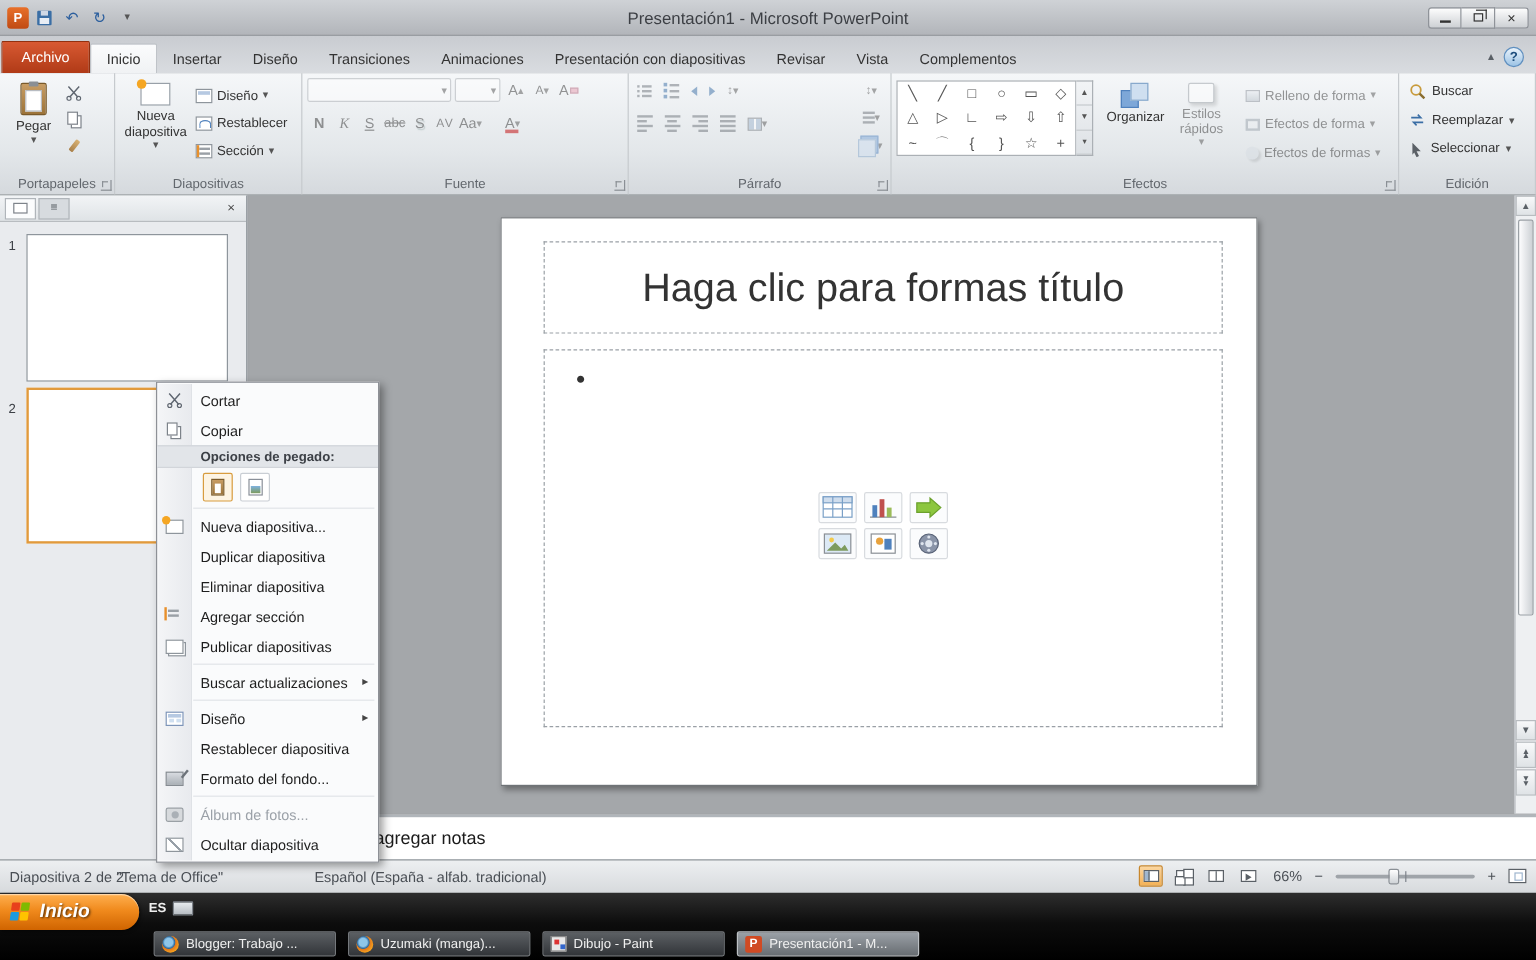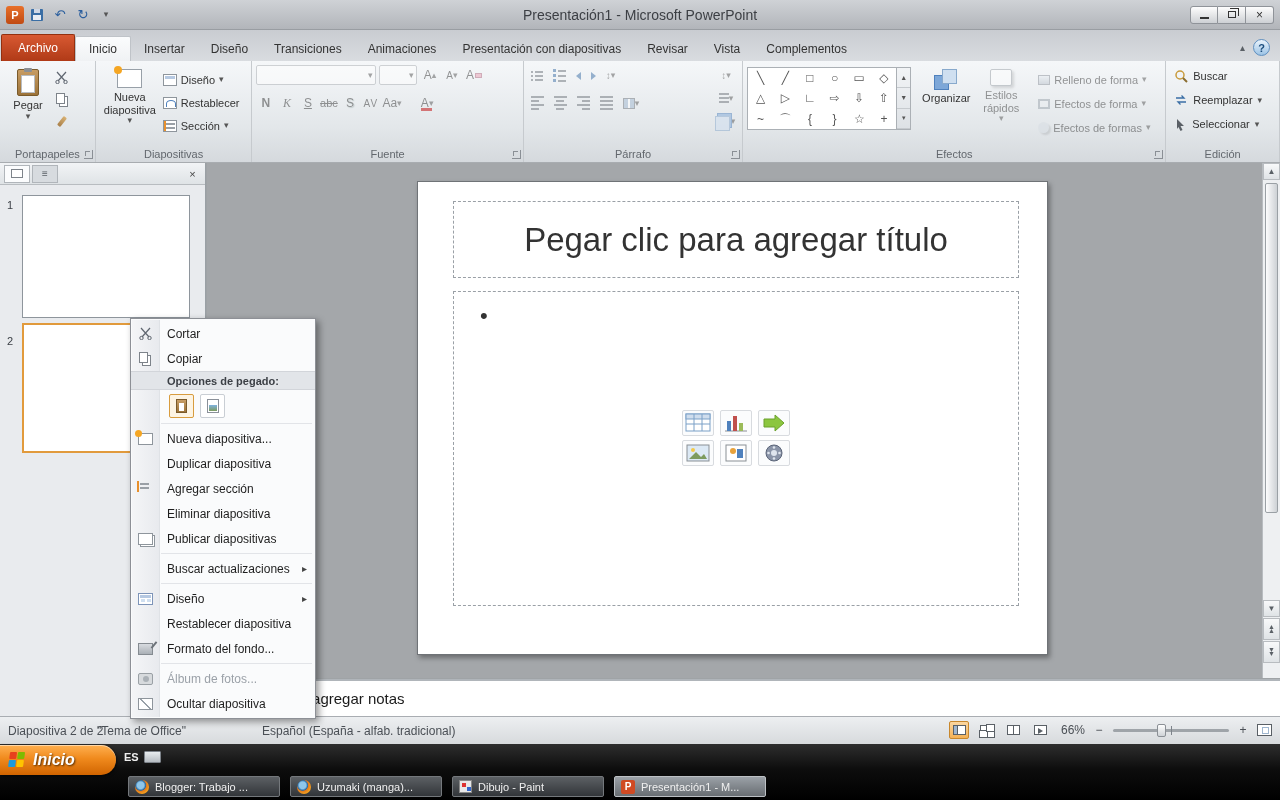--- a/index.html
+++ b/index.html
@@ -551,21 +551,21 @@
     </div>
     <div class="tnum" style="top:36px">1</div>
     <div class="thumb" style="top:32px;height:123px"></div>
     <div class="tnum" style="top:172px">2</div>
     <div class="thumb sel" style="top:160px;height:130px"></div>
   </div>
 
   <div class="slide-area">
     <div class="slide">
       <div class="ph ph-title">
-        <span>Pegar clic para agregar título</span>
+        <span>Haga clic para formas título</span>
       </div>
       <div class="ph ph-body">
         <div class="bline">
           <span>•</span>
         </div>
         <div class="ph-icons">
           <div class="phic">
               <svg width="30" height="24" viewBox="0 0 30 24">
                 <rect x="3" y="3" width="24" height="17" fill="#fff" stroke="#7ba0c7"></rect>
                 <rect x="3" y="3" width="24" height="5" fill="#cfdded" stroke="#7ba0c7"></rect>
@@ -731,27 +731,27 @@
     <div class="citem">
       <div class="cicon">
           <div class="mi mi-slide mi-new"></div>
         </div>
       <span>Nueva diapositiva...</span>
     </div>
     <div class="citem">
       <span>Duplicar diapositiva</span>
     </div>
     <div class="citem">
+      <span>Eliminar diapositiva</span>
+    </div>
+    <div class="citem">
       <div class="cicon">
           <div class="mi-sec"></div>
         </div>
       <span>Agregar sección</span>
-    </div>
-    <div class="citem">
-      <span>Eliminar diapositiva</span>
     </div>
     <div class="citem">
       <div class="cicon">
           <div class="mi mi-pub"></div>
         </div>
       <span>Publicar diapositivas</span>
     </div>
     <div class="csep"></div>
     <div class="citem">
       <span>Buscar actualizaciones</span>

